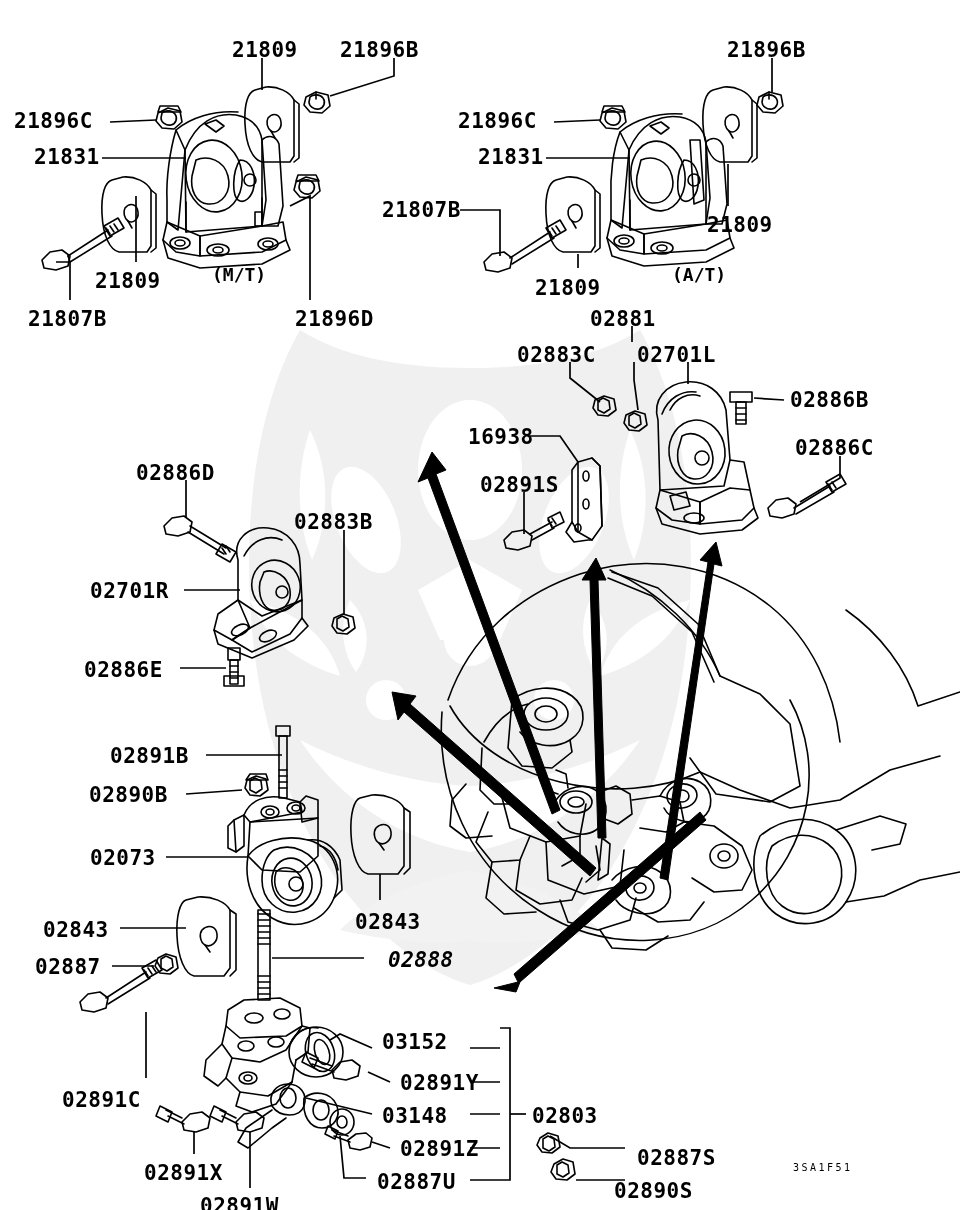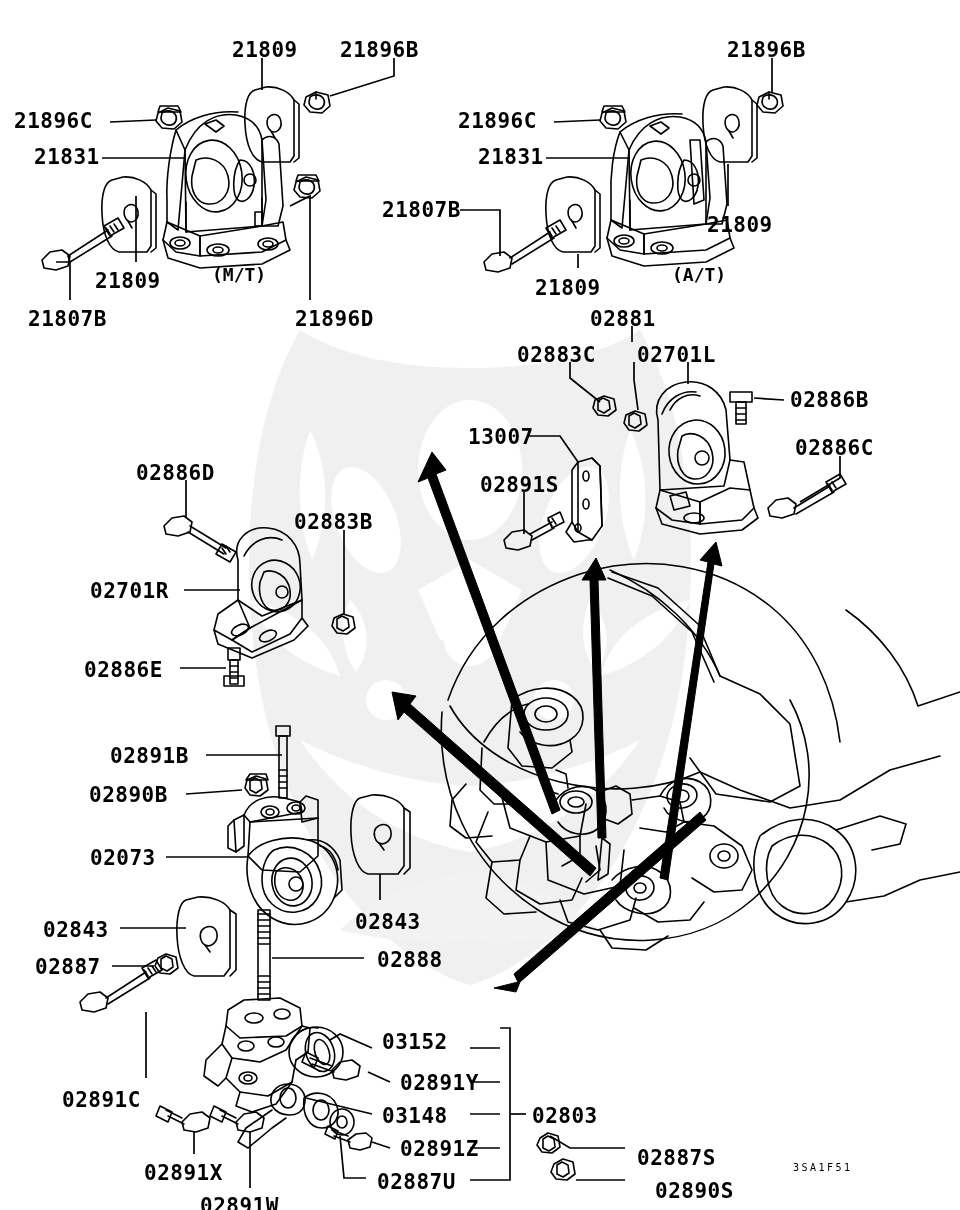--- a/index.html
+++ b/index.html
@@ -547,47 +547,47 @@
 <div class="lbl" style="left:478px;top:147px;">21831</div>
 <div class="lbl" style="left:382px;top:200px;">21807B</div>
 <div class="lbl" style="left:707px;top:215px;">21809</div>
 <div class="lbl" style="left:535px;top:278px;">21809</div>
 
 <div class="lbl" style="left:590px;top:309px;">02881</div>
 <div class="lbl" style="left:517px;top:345px;">02883C</div>
 <div class="lbl" style="left:637px;top:345px;">02701L</div>
 <div class="lbl" style="left:790px;top:390px;">02886B</div>
 <div class="lbl" style="left:795px;top:438px;">02886C</div>
-<div class="lbl" style="left:468px;top:427px;">13007</div>
+<div class="lbl" style="left:468px;top:427px;">16938</div>
 <div class="lbl" style="left:480px;top:475px;">02891S</div>
 
 <div class="lbl" style="left:136px;top:463px;">02886D</div>
 <div class="lbl" style="left:294px;top:512px;">02883B</div>
 <div class="lbl" style="left:90px;top:581px;">02701R</div>
 <div class="lbl" style="left:84px;top:660px;">02886E</div>
 
 <div class="lbl" style="left:110px;top:746px;text-align:center;">02891B</div>
 <div class="lbl" style="left:89px;top:785px;">02890B</div>
 <div class="lbl" style="left:90px;top:848px;">02073</div>
 <div class="lbl" style="left:43px;top:920px;">02843</div>
 <div class="lbl" style="left:355px;top:912px;">02843</div>
 <div class="lbl" style="left:35px;top:957px;">02887</div>
-<div class="lbl" style="left:377px;top:950px;">02888</div>
+<div class="lbl" style="left:388px;top:950px;font-style:italic;">02888</div>
 <div class="lbl" style="left:62px;top:1090px;">02891C</div>
 
 <div class="lbl" style="left:382px;top:1032px;">03152</div>
 <div class="lbl" style="left:400px;top:1073px;">02891Y</div>
 <div class="lbl" style="left:382px;top:1106px;">03148</div>
 <div class="lbl" style="left:400px;top:1139px;">02891Z</div>
 <div class="lbl" style="left:377px;top:1172px;">02887U</div>
 <div class="lbl" style="left:532px;top:1106px;">02803</div>
 
 <div class="lbl" style="left:144px;top:1163px;">02891X</div>
 <div class="lbl" style="left:200px;top:1196px;">02891W</div>
 <div class="lbl" style="left:637px;top:1148px;">02887S</div>
-<div class="lbl" style="left:655px;top:1181px;">02890S</div>
+<div class="lbl" style="left:614px;top:1181px;">02890S</div>
 
 <div class="lbl trans" style="left:212px;top:266px;">(M/T)</div>
 <div class="lbl trans" style="left:672px;top:266px;">(A/T)</div>
 
 <div class="lbl code" style="left:793px;top:1163px;">3SA1F51</div>
 
 </div>
 
 </body></html>

